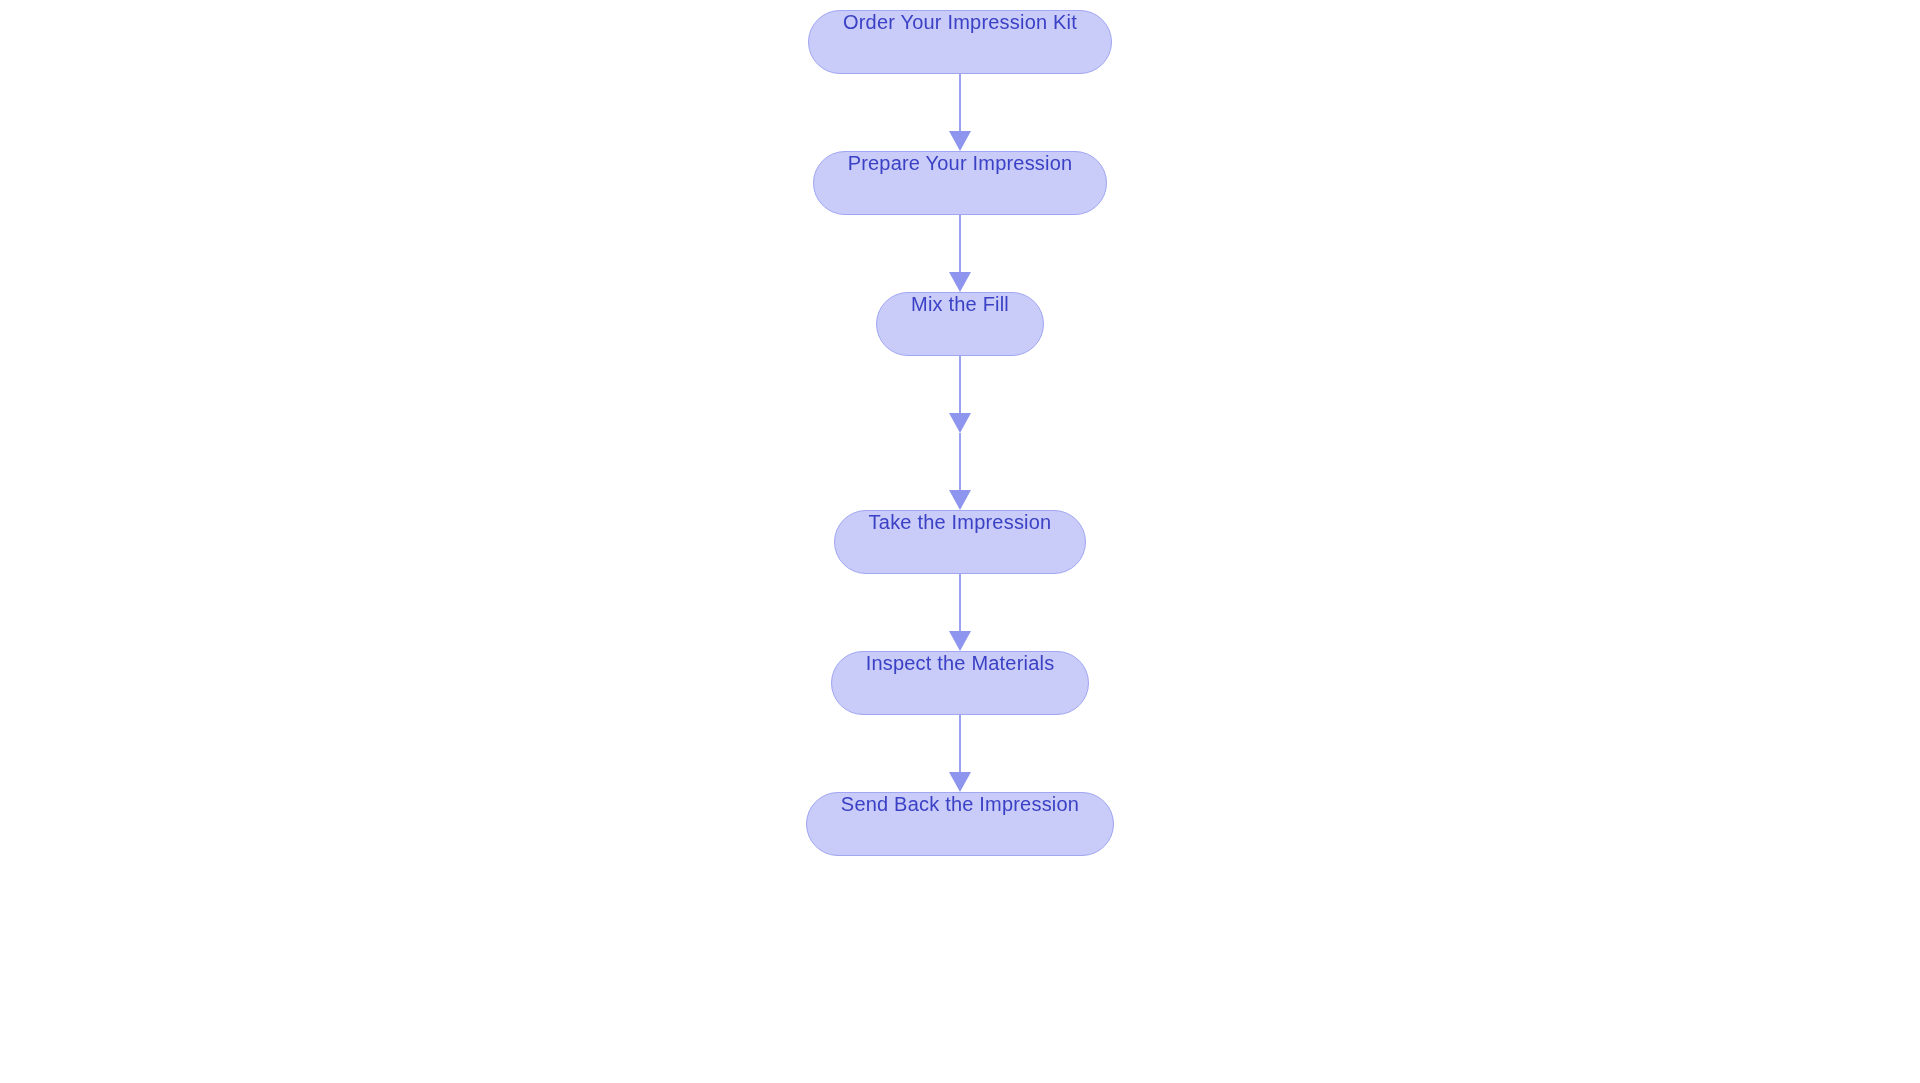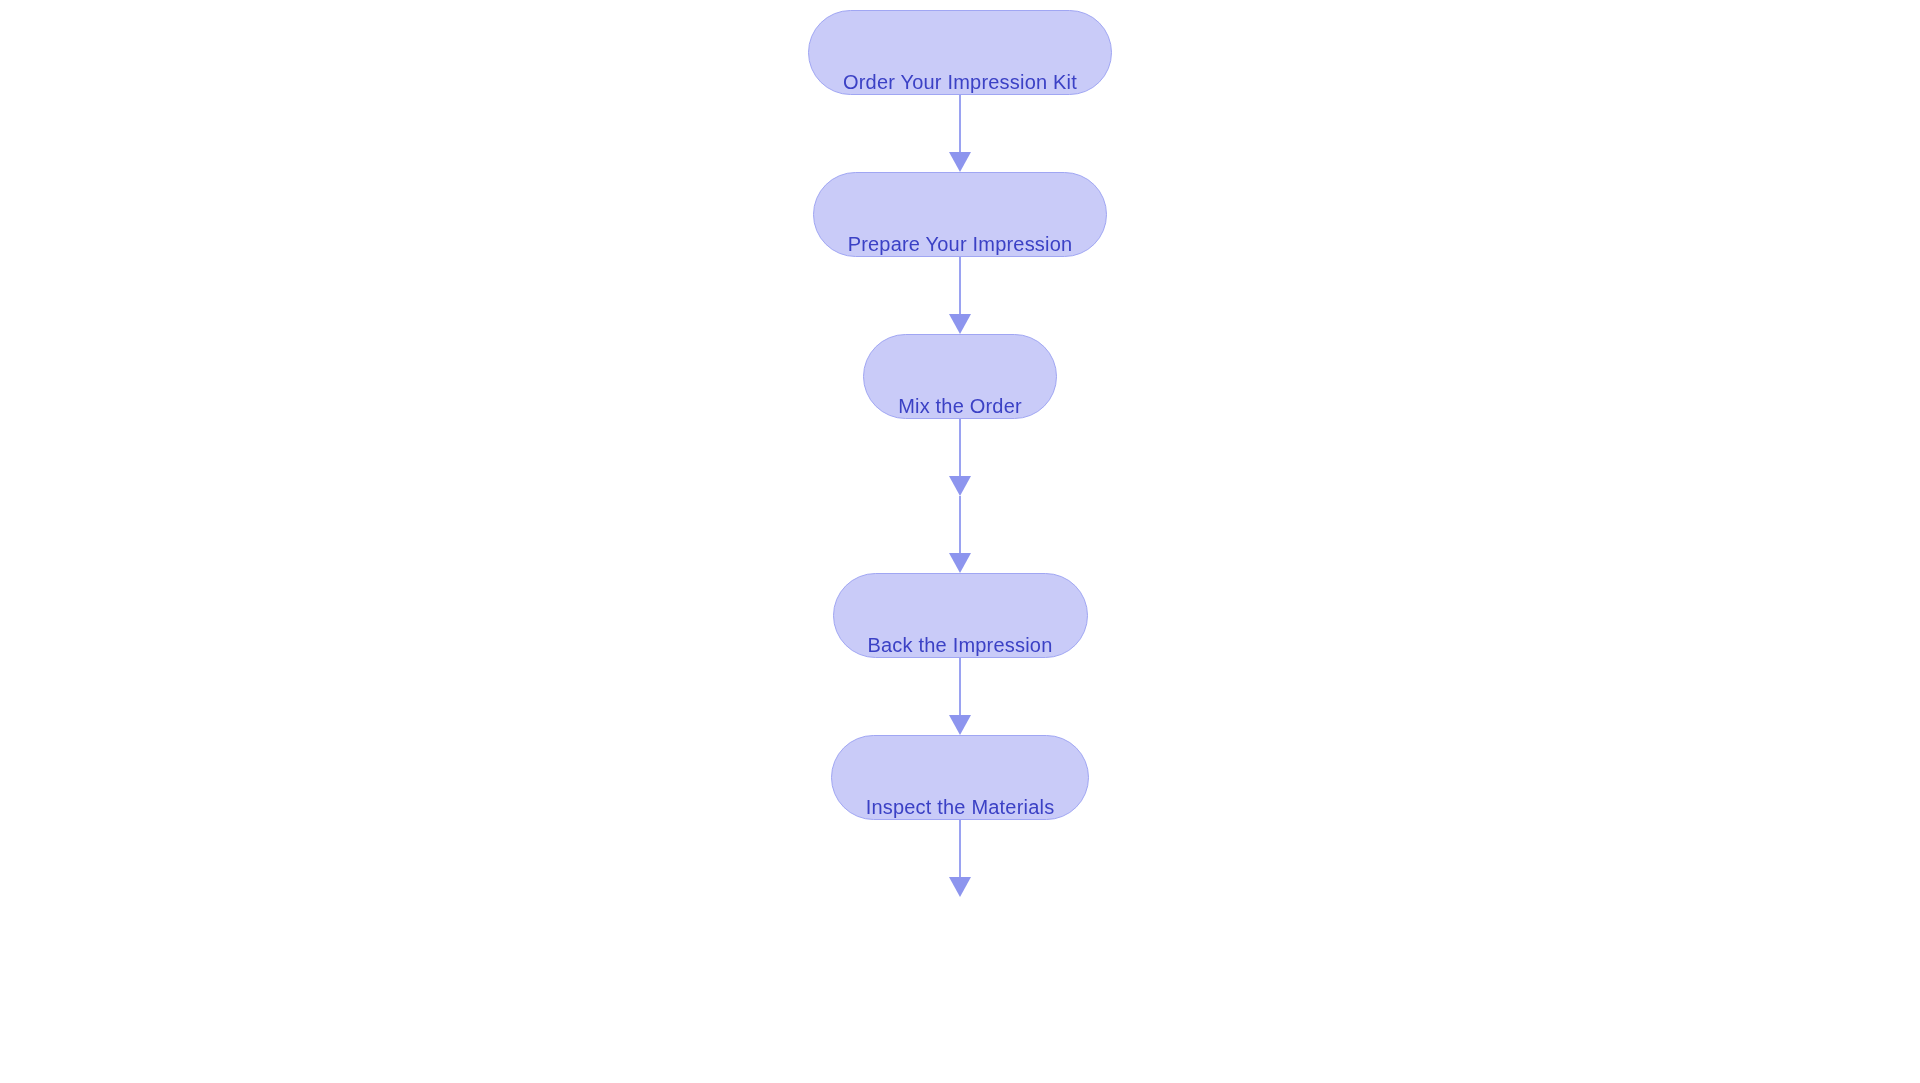--- a/index.html
+++ b/index.html
@@ -24,24 +24,24 @@
   }
   .flowchart {
     width: 100%;
     box-sizing: border-box;
     padding-top: 10px;
     display: flex;
     flex-direction: column;
     align-items: center;
   }
   .node {
-    height: 85px;
+    height: 64px;
     box-sizing: border-box;
     display: flex;
-    align-items: flex-end;
+    align-items: flex-start;
     justify-content: center;
     padding: 0 34px;
     background: var(--node-fill);
     border: 1.5px solid var(--node-border);
     border-radius: 42.5px;
     white-space: nowrap;
   }
   .node-label {
     color: var(--node-text);
     font-size: 20px;
@@ -84,47 +84,50 @@
     <div class="node">
       <span class="node-label">Prepare Your Impression</span>
     </div>
 
     <div class="connector">
       <div class="connector-line"></div>
       <div class="connector-arrowhead"></div>
     </div>
 
     <div class="node">
-      <span class="node-label">Mix the Order</span>
+      <span class="node-label">Mix the Fill</span>
     </div>
 
     <div class="connector">
       <div class="connector-line"></div>
       <div class="connector-arrowhead"></div>
     </div>
 
 
     <div class="connector">
       <div class="connector-line"></div>
       <div class="connector-arrowhead"></div>
     </div>
 
     <div class="node">
-      <span class="node-label">Back the Impression</span>
+      <span class="node-label">Take the Impression</span>
     </div>
 
     <div class="connector">
       <div class="connector-line"></div>
       <div class="connector-arrowhead"></div>
     </div>
 
     <div class="node">
       <span class="node-label">Inspect the Materials</span>
     </div>
 
     <div class="connector">
       <div class="connector-line"></div>
       <div class="connector-arrowhead"></div>
     </div>
 
+    <div class="node">
+      <span class="node-label">Send Back the Impression</span>
+    </div>
 
   </div>
 </div>
 
 </body></html>

